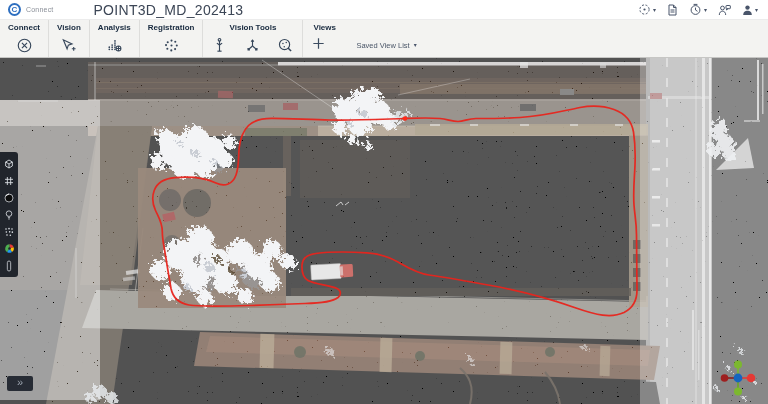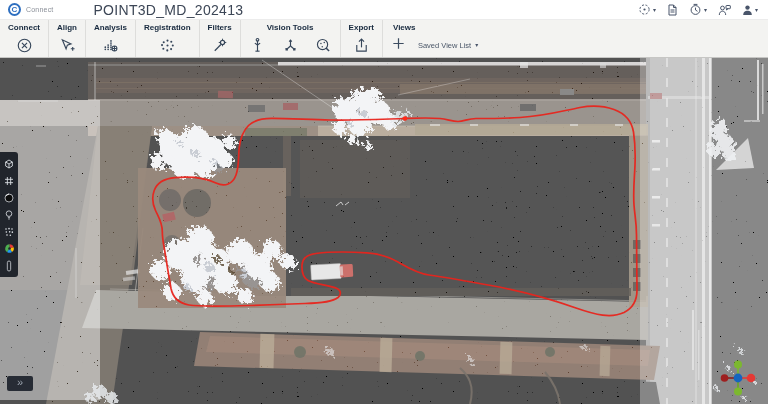--- a/index.html
+++ b/index.html
@@ -19,21 +19,21 @@
   .tb-ic svg{display:block;}
   .caret{font-size:6px;color:#49556a;line-height:1;}
   
   .ribbon{height:38px;background:#f3f3f1;border-bottom:1px solid #c6c6c4;
           display:flex;align-items:stretch;}
   .rgroup{display:flex;flex-direction:column;align-items:center;justify-content:space-between;
           padding:3px 8px 2px;border-right:1px solid #dddddb;}
   .rlabel{font-size:8px;font-weight:bold;color:#17293e;white-space:nowrap;}
   .ricons{display:flex;align-items:center;gap:16px;height:20px;}
   .ricons svg{display:block;}
-  .views-row{display:flex;align-items:center;gap:12px;height:20px;}
+  .views-row{display:flex;align-items:center;gap:30px;height:20px;}
   .saved-view{font-size:7.5px;color:#4a5668;display:flex;align-items:center;gap:4px;cursor:pointer;}
   .rgroup-views{align-items:flex-start;text-align:center;}
   .rgroup-views .rlabel{margin-left:2px;}
   
   .viewport{position:absolute;left:0;top:58px;width:768px;height:346px;background:#000;overflow:hidden;}
   .scene{position:absolute;left:0;top:0;}
   
   .left-tools{position:absolute;left:0;top:94px;width:18px;background:#21252c;
               border-radius:0 3px 3px 0;display:flex;flex-direction:column;align-items:center;
               gap:4px;padding:5px 0;}
@@ -101,21 +101,21 @@
         <svg width="17" height="17" viewBox="0 0 18 18" fill="none" stroke="#36465a" stroke-width="1.2">
           <circle cx="9" cy="9" r="6.6"></circle>
               <path d="M6.3 6.3l5.4 5.4M11.7 6.3l-5.4 5.4"></path>
         </svg>
           </span>
         </div>
     </div>
 
 
     <div class="rgroup">
-      <span class="rlabel">Align</span>
+      <span class="rlabel">Vision</span>
       <div class="ricons">
           <span>
         <svg width="17" height="17" viewBox="0 0 18 18" fill="none" stroke="#36465a" stroke-width="1.2">
           <path d="M3.5 3l4 9.5 1.3-3.9 3.9-1.3z"></path>
               <path d="M12.5 12.5h4M14.5 10.5v4"></path>
         </svg>
           </span>
         </div>
     </div>
 
@@ -155,32 +155,20 @@
               <circle cx="12.8" cy="12.8" r="1.1"></circle>
               <circle cx="8.8" cy="14.2" r="1.1"></circle>
           <circle cx="4.6" cy="12.4" r="1.1"></circle>
               <circle cx="3.2" cy="8.6" r="1.1"></circle>
               <circle cx="9" cy="9" r="1.1"></circle>
         </svg>
           </span>
         </div>
     </div>
 
-    <div class="rgroup">
-      <span class="rlabel">Filters</span>
-      <div class="ricons">
-          <span>
-        <svg width="17" height="17" viewBox="0 0 18 18" fill="none" stroke="#36465a" stroke-width="1.3">
-          <path d="M4 14.5L10.5 8"></path>
-              <circle cx="12.2" cy="5.8" r="2.2"></circle>
-          <path d="M12.2 1.8v1.4M12.2 8.4v1.4M8.2 5.8h1.4M14.8 5.8h1.4" stroke-width="1"></path>
-        </svg>
-          </span>
-        </div>
-    </div>
 
     <div class="rgroup">
       <span class="rlabel">Vision Tools</span>
       <div class="ricons">
         <span>
           <svg width="17" height="17" viewBox="0 0 18 18" fill="none" stroke="#36465a" stroke-width="1.2">
             <path d="M9 4v11"></path>
               <circle cx="9" cy="3" r="1.4"></circle>
             <path d="M6.2 6.5L9 8.5l2.8-2"></path>
               <path d="M6.8 15h4.4"></path>
@@ -198,32 +186,20 @@
             <circle cx="8" cy="8" r="5.4"></circle>
             <circle cx="6.3" cy="6.8" r=".8" fill="#36465a" stroke="none"></circle>
             <circle cx="9.8" cy="5.9" r=".8" fill="#36465a" stroke="none"></circle>
             <circle cx="7.7" cy="10.2" r=".8" fill="#36465a" stroke="none"></circle>
             <path d="M11.7 11.7l3.2 3.2" stroke-width="1.6"></path>
           </svg>
           </span>
       </div>
     </div>
 
-    <div class="rgroup">
-      <span class="rlabel">Export</span>
-      <div class="ricons">
-          <span>
-        <svg width="17" height="17" viewBox="0 0 18 18" fill="none" stroke="#36465a" stroke-width="1.2">
-          <path d="M4 8.5V15h10V8.5"></path>
-              <path d="M9 11V2.8"></path>
-              <path d="M6.3 5L9 2.3 11.7 5"></path>
-        </svg>
-          </span>
-        </div>
-    </div>
 
     <div class="rgroup rgroup-views" style="border-right:none;">
       <span class="rlabel">Views</span>
       <div class="views-row">
         <span>
           <svg width="15" height="15" viewBox="0 0 16 16" fill="none" stroke="#3c4c60" stroke-width="1.3">
             <path d="M8 2.5v11M2.5 8h11"></path>
           </svg></span>
         <span class="saved-view">
           <span>Saved View List</span>

